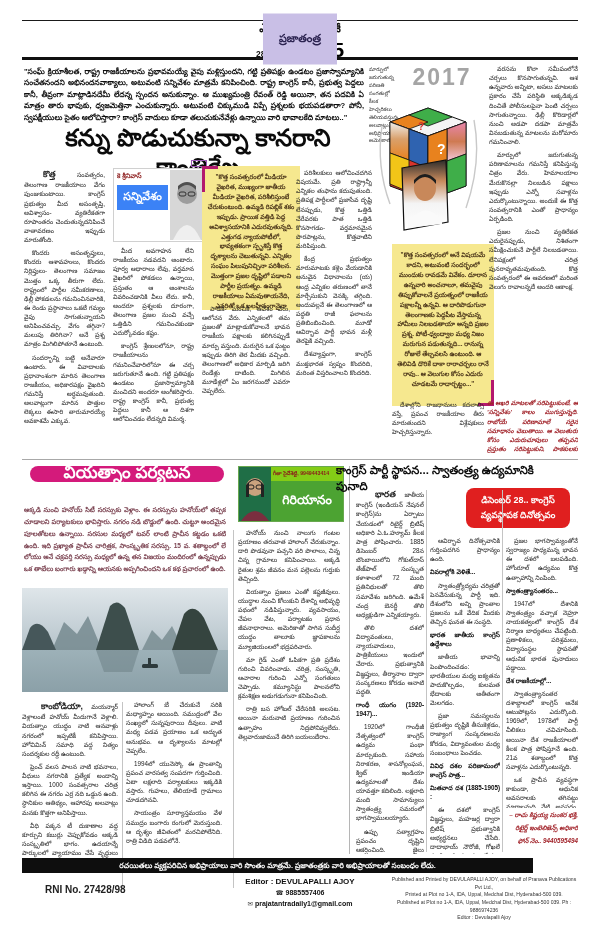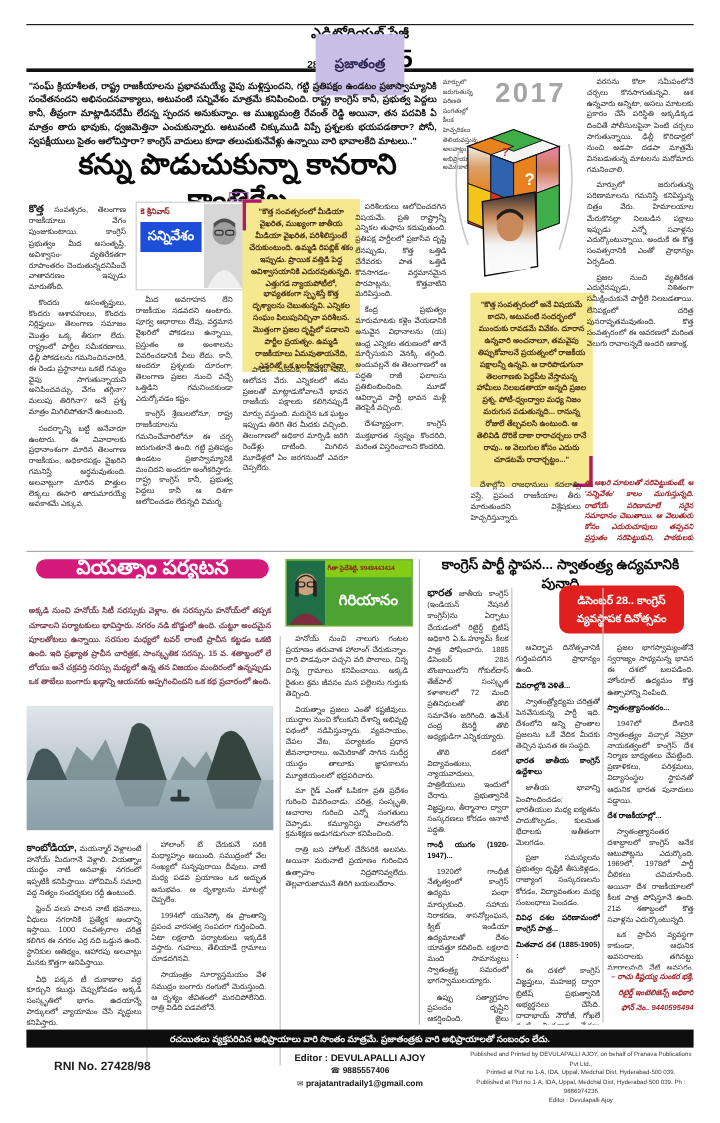--- a/index.html
+++ b/index.html
@@ -4,55 +4,55 @@
 <style>
   html,body{margin:0;padding:0;background:#e8e8e8;}
   .page{position:relative;width:600px;height:936px;background:#ffffff;margin:0 auto;
         font-family:"Liberation Sans","DejaVu Sans",sans-serif;overflow:hidden;color:#1c1c1c;}
   
   .hdr{position:absolute;left:22px;right:22px;top:20px;height:36px;
        border-top:1.5px solid #1a1a1a;border-bottom:3px solid #101010;
        display:flex;align-items:center;justify-content:space-between;flex-direction:column;}
   .hdr-section{font-size:12px;font-weight:bold;color:#111;}
   .hdr-mast{position:absolute;left:50%;top:50%;transform:translate(-50%,-50%);
-            background:#c9bfe6;color:#2b2350;font-weight:bold;font-size:11px;padding:18px 16px;margin-top:15px;}
+            background:#c9bfe6;color:#2b2350;font-weight:bold;font-size:11px;padding:18px 16px;}
   .hdr-right{display:flex;align-items:center;gap:6px;}
   .hdr-date{text-align:right;line-height:1.25;text-decoration:underline;}
   .hdr-weekday{font-size:6.5px;color:#222;}
   .hdr-dateline{font-size:8.5px;font-weight:bold;color:#111;}
   .hdr-sep{width:1px;height:22px;background:#444;}
   .hdr-page{font-size:21px;font-weight:bold;color:#000;}
   
   .col{position:absolute;overflow:hidden;font-size:6.3px;line-height:1.45;
        text-align:justify;color:#1d1d1d;}
   .col p{margin:0 0 4px 0;text-indent:8px;}
   .col p.subhead{font-weight:bold;text-indent:0;color:#0c0c0c;}
   .col p.leadp{text-indent:0;}
-  .col p.leadp b{font-size:8.5px;}
+  .col p.leadp b{font-size:8.5px;margin-left:19px;}
   .col p.signoff{text-align:right;color:#a2242b;font-weight:bold;font-style:italic;text-indent:0;}
   .vrule{position:absolute;width:1px;background:#c4c4c4;}
   .hrule{position:absolute;height:1px;background:#a8a8a8;}
   
   .lead-intro{position:absolute;left:24px;top:66px;width:340px;height:58px;overflow:hidden;
               font-size:7.6px;font-weight:bold;line-height:1.5;text-align:justify;color:#0f0f0f;}
   .mini-note{position:absolute;left:369px;top:66px;width:29px;height:108px;overflow:hidden;
              font-size:5.3px;line-height:1.5;color:#333;text-align:justify;}
   .lead-headline{position:absolute;left:24px;top:124px;width:348px;height:36px;
                  font-size:24px;font-weight:bold;color:#0b0b0b;text-align:center;line-height:1.2;}
   .head-mark{position:absolute;left:191px;top:160px;width:14px;height:5px;border:1.5px solid #9b59b6;}
   .img-block{position:absolute;left:402px;top:60px;width:80px;height:178px;background:#fff;}
   .year2026{position:absolute;left:404px;top:64px;width:76px;text-align:center;
             font-size:23px;font-weight:bold;color:#a5a5a5;letter-spacing:2px;}
   .cube-wrap{position:absolute;left:374px;top:96px;width:108px;height:142px;}
   
   .authbox{position:absolute;left:113px;top:168px;width:90px;height:72px;background:#fff;
            border:1px solid #d0d0d0;display:flex;}
   .auth-left{flex:1;padding:3px 2px 0 3px;}
   .auth-name{font-size:6.5px;font-weight:bold;color:#8b1a1a;margin-bottom:4px;}
-  .auth-col{background:#1d4ed8;color:#fff;font-weight:bold;font-size:11px;
+  .auth-col{background:#3b82f6;color:#fff;font-weight:bold;font-size:11px;
             text-align:center;padding:5px 1px;}
   .auth-photo{width:34px;height:100%;}
   
   .pull{position:absolute;background:#f6e88f;padding:6px 5px;overflow:hidden;
         font-size:6.4px;font-weight:bold;color:#4a3418;text-align:center;line-height:1.55;}
   .pull .cornermark{position:absolute;background:#b3186e;}
   .pull1{left:202px;top:166px;width:88px;height:132px;}
   .pull2{left:392px;top:244px;width:92px;height:150px;}
   .closing-note{position:absolute;left:487px;top:398px;width:91px;height:56px;overflow:hidden;
                 font-size:6.2px;line-height:1.5;color:#a2242b;font-weight:bold;font-style:italic;
@@ -65,27 +65,27 @@
            border:1px solid #69a84f;background:#84cc16;display:flex;}
   .giri-photo{width:32px;height:100%;}
   .giri-right{flex:1;display:flex;flex-direction:column;}
   .giri-byline{font-size:5.2px;color:#8b1a1a;font-weight:bold;padding:3px 2px;}
   .giri-band{background:#4ca332;color:#fff;font-weight:bold;font-size:12.5px;
              text-align:center;flex:1;display:flex;align-items:center;justify-content:center;}
   .viet-intro{position:absolute;left:24px;top:504px;width:202px;height:78px;overflow:hidden;
               color:#7c4452;font-size:6.6px;font-weight:bold;line-height:1.8;text-align:justify;}
   .viet-photo{position:absolute;left:22px;top:588px;width:206px;height:104px;}
   
-  .cong-head{position:absolute;left:356px;top:464px;width:222px;height:18px;
-             font-size:11.5px;font-weight:bold;color:#0d0d0d;text-align:center;}
+  .cong-head{position:absolute;left:336px;top:464px;width:222px;height:18px;
+             font-size:11.5px;font-weight:bold;color:#0d0d0d;text-align:left;}
   .cong-badge{position:absolute;left:466px;top:488px;width:104px;height:40px;background:#e01f1f;
               border-radius:8px;color:#fff;font-weight:bold;font-size:9px;text-align:center;
               display:flex;flex-direction:column;align-items:center;justify-content:center;gap:3px;}
   
-  .foot-bar{position:absolute;left:22px;top:858px;width:556px;height:15px;background:#0e0e0e;
+  .foot-bar{position:absolute;left:22px;top:858px;width:511px;height:15px;background:#0e0e0e;
             color:#fff;font-size:7.4px;font-weight:bold;text-align:center;line-height:15px;}
   .foot-rni{position:absolute;left:45px;top:884px;font-size:10px;font-weight:bold;color:#222;}
   .foot-center{position:absolute;left:225px;top:876px;width:150px;text-align:center;line-height:1.5;}
   .foot-editor{font-size:8px;font-weight:bold;color:#111;}
   .foot-line{font-size:7px;font-weight:bold;color:#111;}
   .foot-icon{display:inline-block;font-size:6.5px;color:#333;}
   .foot-right{position:absolute;left:388px;top:876px;width:192px;text-align:center;}
   .foot-right p{margin:0;font-size:5.1px;color:#333;line-height:1.5;}
 </style>
 </head>

